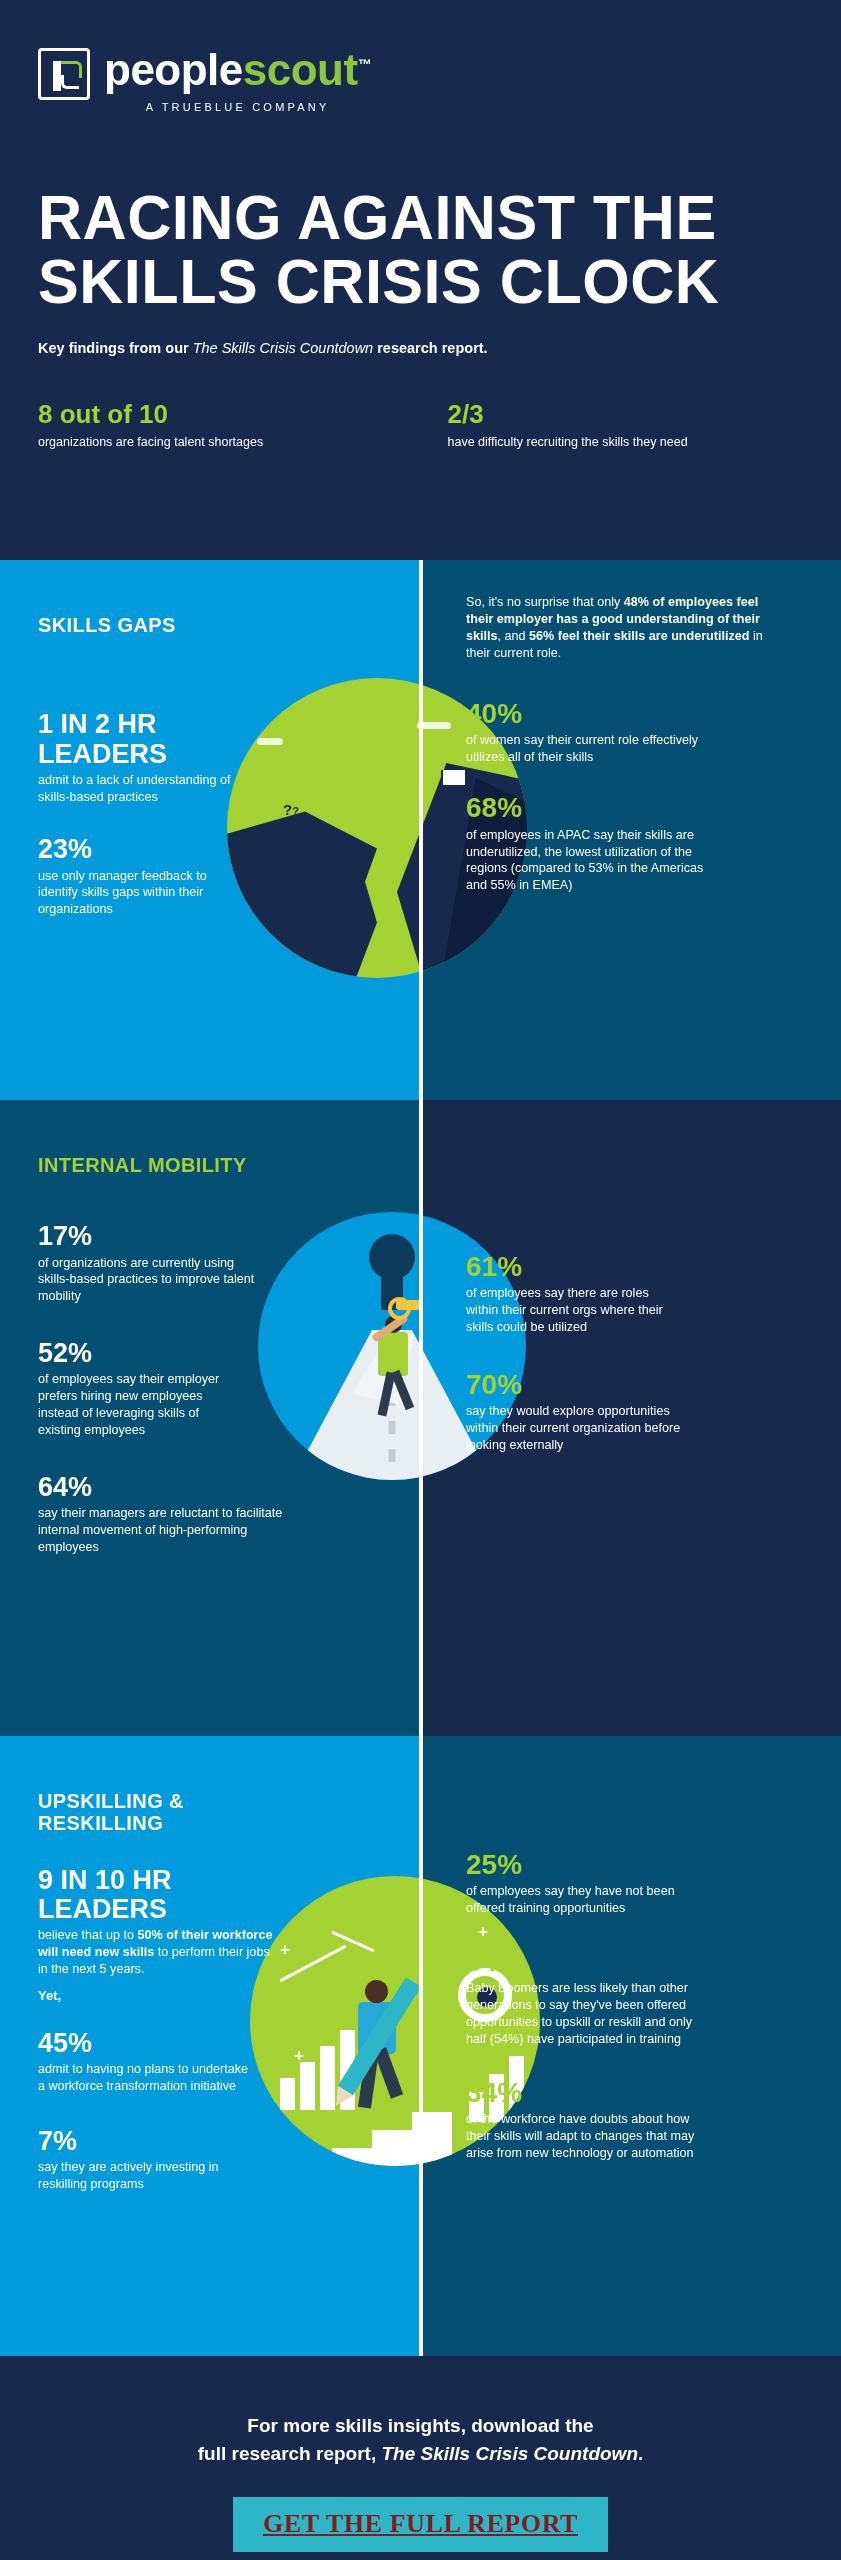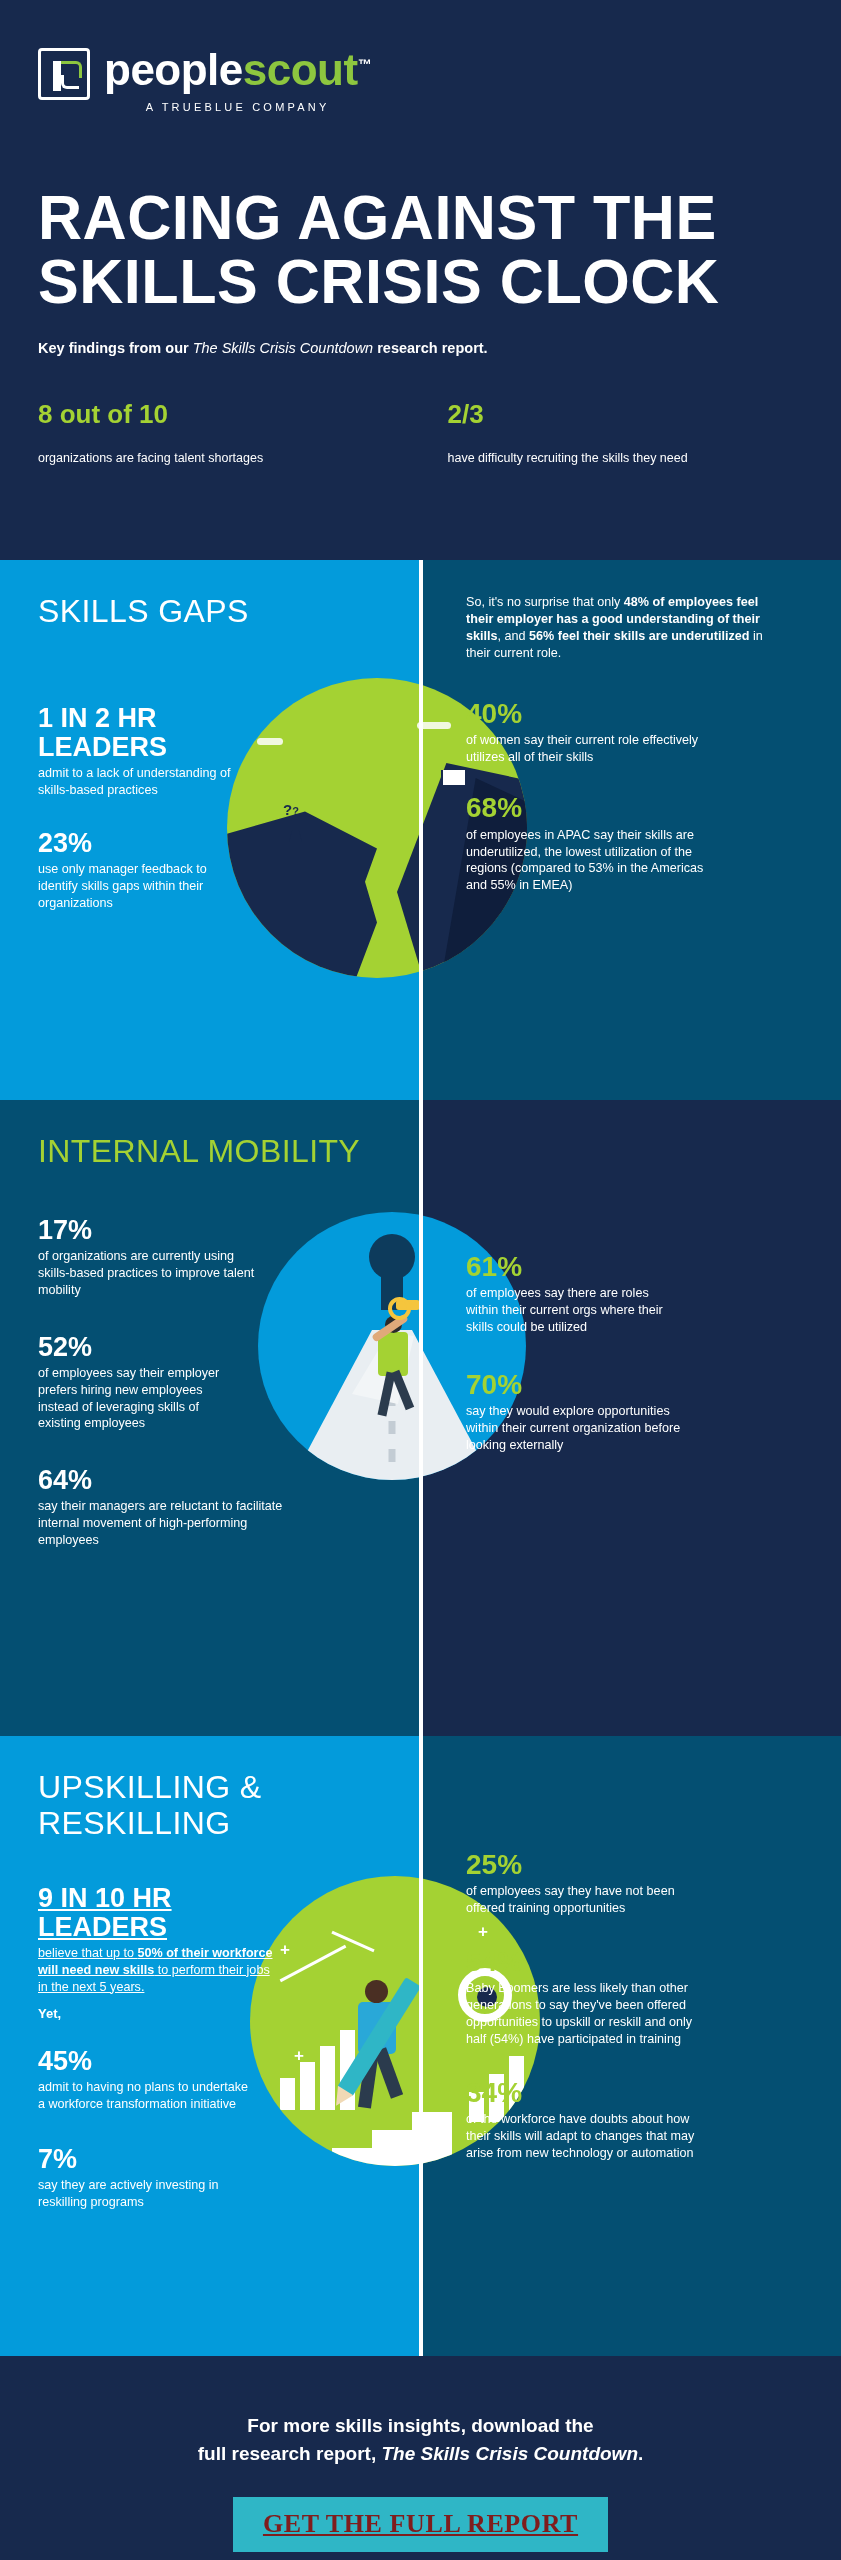--- a/index.html
+++ b/index.html
@@ -34,31 +34,31 @@
   .headline{ margin-top:72px; color:#ffffff; font-family:"Liberation Sans Narrow","Liberation Sans",sans-serif;
              font-weight:700; font-size:63px; line-height:1.02; letter-spacing:0.5px;
              text-transform:uppercase; transform:scaleX(0.97); transform-origin:left; }
   .subhead{ margin-top:26px; color:#ffffff; font-size:14.5px; font-weight:700; }
   .subhead em{ font-style:italic; font-weight:400; }
 
   .topstats{ display:flex; margin-top:44px; }
   .topstat{ width:50%; padding-right:24px; }
   .topstat.right{ padding-left:27px; }
   .topstat .num{ color:#a4d233; font-size:26px; font-weight:700; line-height:1.1; }
-  .topstat .cap{ color:#ffffff; font-size:12.5px; margin-top:22px; line-height:1.3; }
+  .topstat .cap{ color:#ffffff; font-size:12.5px; margin-top:6px; line-height:1.3; }
 
   
   .section{ position:relative; display:flex; }
   .col-left{ width:420px; position:relative; padding:34px 34px 34px 38px; }
   .col-right{ width:421px; position:relative; padding:34px 52px 34px 46px; }
   .divider{ position:absolute; left:419px; top:0; bottom:0; width:4px; background:#ffffff; z-index:6; }
 
   .sec-title{ font-family:"Liberation Sans Narrow","Liberation Sans",sans-serif;
-              font-weight:400; font-size:32px; letter-spacing:0.4px; text-transform:uppercase;
-              line-height:1.12; }
+              font-weight:700; font-size:20px; letter-spacing:0.4px; text-transform:uppercase;
+              line-height:1.12;margin-top:20px; }
   .stat{ position:relative; z-index:4; }
   .stat .big{ font-size:27px; font-weight:700; line-height:1.08; }
   .stat .txt{ font-size:12.6px; line-height:1.34; margin-top:3px; }
   .stat .txt b{ font-weight:700; }
 
   
   #sec-gaps{ height:540px; }
   #sec-gaps .col-left{ background:#039bdb; color:#ffffff; }
   #sec-gaps .col-right{ background:#044f72; color:#ffffff; }
   #sec-gaps .sec-title{ color:#ffffff; }
@@ -127,21 +127,21 @@
   .art2 .key:after{ content:""; position:absolute; left:-8px; top:-3px; width:15px; height:15px;
                     border:4px solid #f5c53d; border-radius:50%; }
   .art2 .cape{ position:absolute; left:94px; top:120px; width:62px; height:72px; background:#f2f5f7;
                clip-path:polygon(60% 0,100% 6%,74% 100%,0 86%); }
 
   
   #sec-upskill{ height:620px; }
   #sec-upskill .col-left{ background:#039bdb; color:#ffffff; }
   #sec-upskill .col-right{ background:#044f72; color:#ffffff; }
   #sec-upskill .sec-title{ color:#ffffff; }
-  #sec-upskill .stat-1{ margin-top:42px; max-width:240px;text-decoration:underline; }
+  #sec-upskill .stat-1{ margin-top:31px; max-width:240px; }
   #sec-upskill .yet{ margin-top:10px; font-size:13px; font-weight:700; }
   #sec-upskill .stat-2{ margin-top:26px; max-width:215px; }
   #sec-upskill .stat-3{ margin-top:32px; max-width:215px; }
   #sec-upskill .stat-1 .big,#sec-upskill .stat-2 .big,#sec-upskill .stat-3 .big{ color:#ffffff; }
   #sec-upskill .stat-r1{ margin-top:80px; max-width:215px; }
   #sec-upskill .stat-r2{ margin-top:30px; max-width:235px; }
   #sec-upskill .stat-r3{ margin-top:30px; max-width:235px; }
   #sec-upskill .stat-r1 .big,#sec-upskill .stat-r2 .big,#sec-upskill .stat-r3 .big{ color:#a4d233; font-size:28px; }
 
   .art3{ position:absolute; left:250px; top:140px; width:290px; height:290px;

